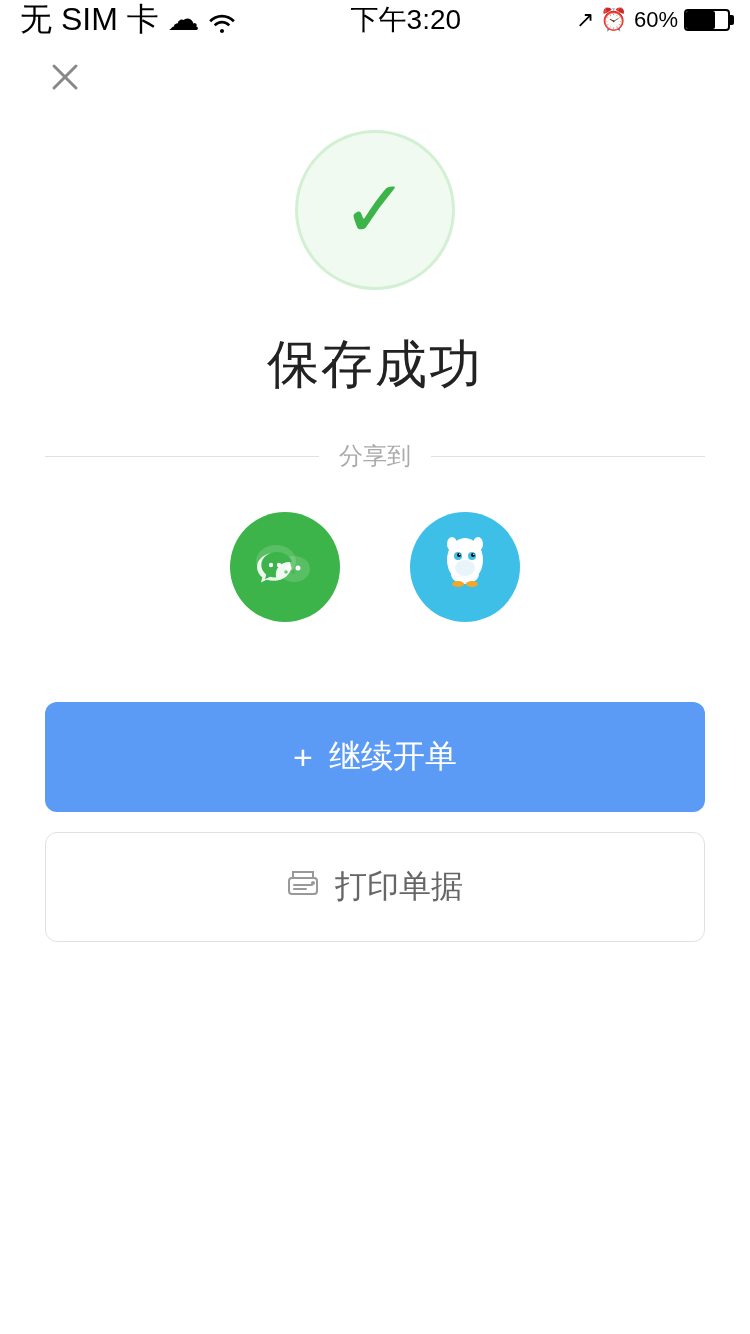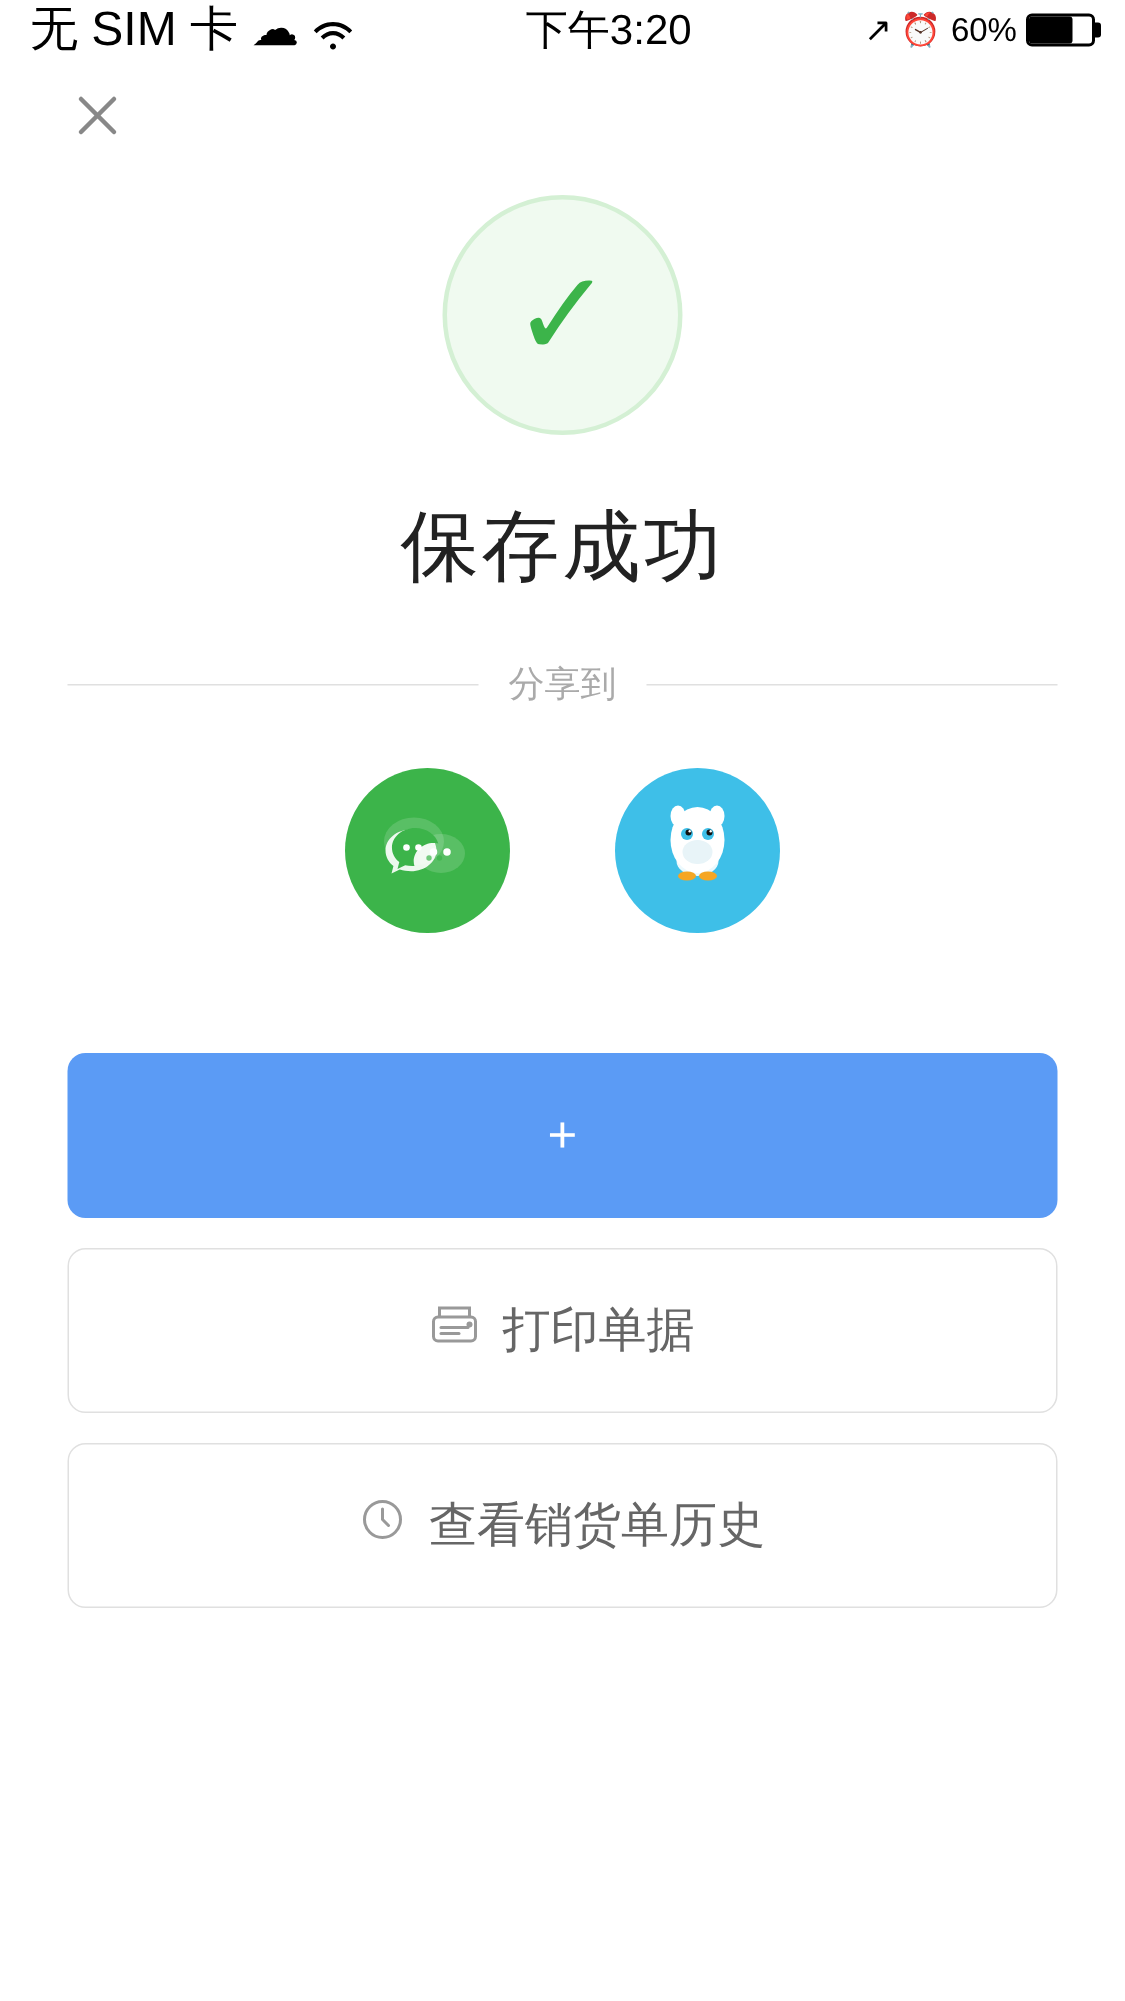--- a/index.html
+++ b/index.html
@@ -286,39 +286,31 @@
         <ellipse cx="18" cy="12" rx="5" ry="7" fill="white"></ellipse>
         <ellipse cx="44" cy="12" rx="5" ry="7" fill="white"></ellipse>
       </svg>
     </button>
   </div>
 
   <div class="action-buttons">
 
     <button class="action-btn btn-primary">
       <span style="font-size:34px; font-weight:300;">+</span>
+      <span>继续开单</span>
     </button>
 
     <button class="action-btn btn-secondary">
       <span>
         <svg width="32" height="30" viewBox="0 0 32 30" fill="none">
           <rect x="2" y="10" width="28" height="16" rx="3" fill="none" stroke="#999" stroke-width="2"></rect>
           <path d="M6 10V4h20v6" fill="none" stroke="#999" stroke-width="2"></path>
           <rect x="6" y="16" width="20" height="2" rx="1" fill="#999"></rect>
           <rect x="6" y="20" width="14" height="2" rx="1" fill="#999"></rect>
           <circle cx="26" cy="15" r="2" fill="#999"></circle>
         </svg>
       </span>
       <span>打印单据</span>
     </button>
 
-    <button class="action-btn btn-secondary">
-      <span>
-        <svg width="30" height="30" viewBox="0 0 30 30" fill="none">
-          <circle cx="15" cy="15" r="12" fill="none" stroke="#999" stroke-width="2"></circle>
-          <path d="M15 8v7l4 4" stroke="#999" stroke-width="2" stroke-linecap="round"></path>
-        </svg>
-      </span>
-      <span>查看销货单历史</span>
-    </button>
 
   </div>
 </div>
 
 </body></html>

